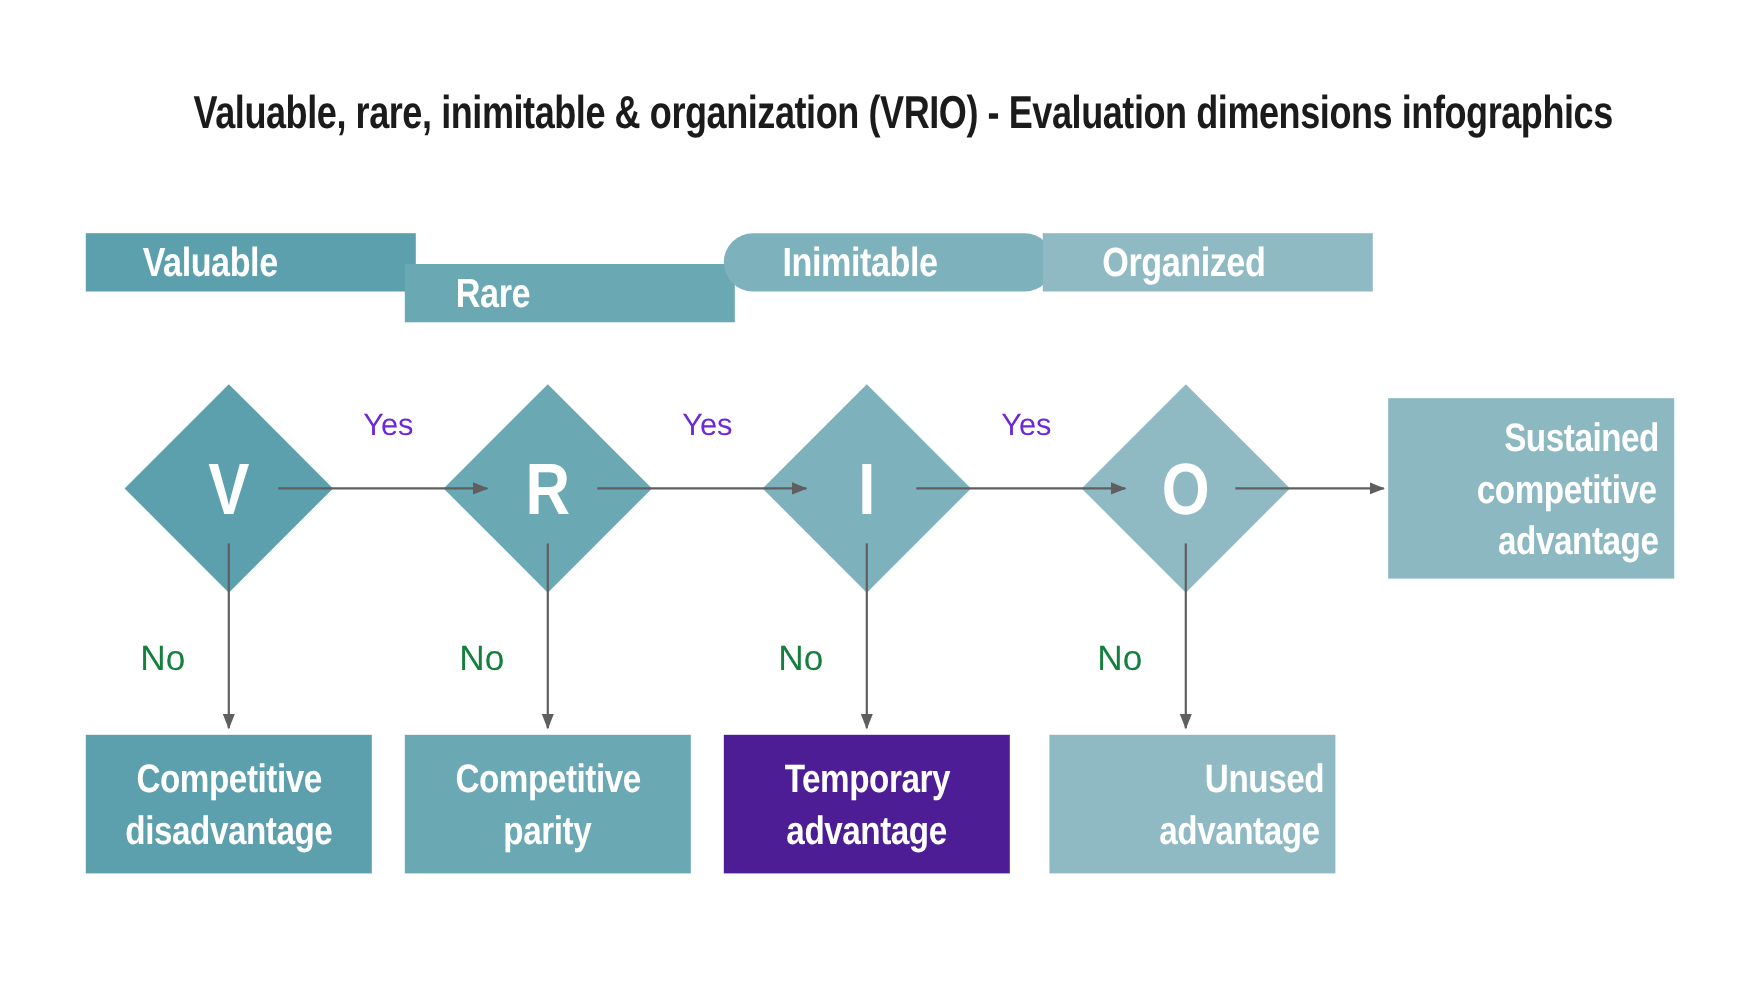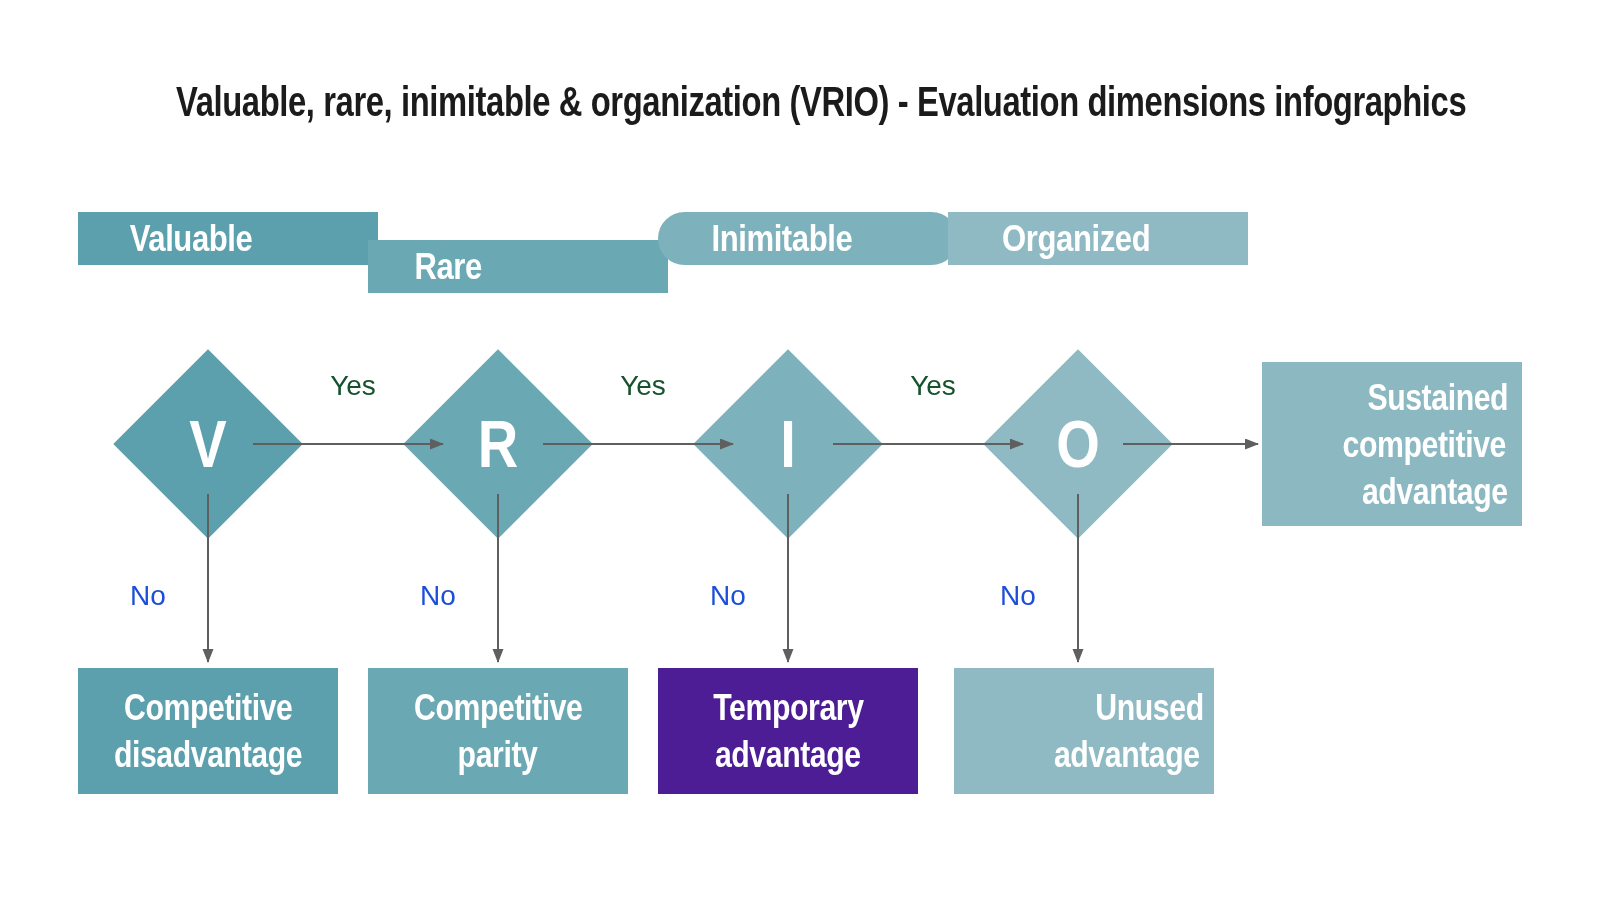--- a/index.html
+++ b/index.html
@@ -37,25 +37,25 @@
   .obox .lbl, .fbox .lbl{
     color:#ffffff;font-weight:700;font-size:36px;line-height:47px;white-space:nowrap;
     transform:scaleX(0.84);letter-spacing:-0.5px;text-align:center;
   }
   .fbox{
     position:absolute;left:1262px;top:362px;width:260px;height:164px;
     display:flex;flex-direction:column;align-items:flex-end;justify-content:center;
   }
   .yes-label{
     position:absolute;top:370px;width:120px;text-align:center;
-    font-size:28px;color:#14532d;font-weight:400;
+    font-size:28px;color:#6d28d9;font-weight:400;
   }
   .no-label{
     position:absolute;top:580px;width:80px;text-align:center;
-    font-size:28px;color:#1d4ed8;font-weight:400;
+    font-size:32px;color:#15803d;font-weight:400;
   }
   .arrows-svg{position:absolute;left:0;top:0;z-index:2;pointer-events:none;}
 </style>
 </head>
 <body>
 
 <div class="canvas">
 
   <div class="title">Valuable, rare, inimitable &amp; organization (VRIO) - Evaluation dimensions infographics</div>
 

